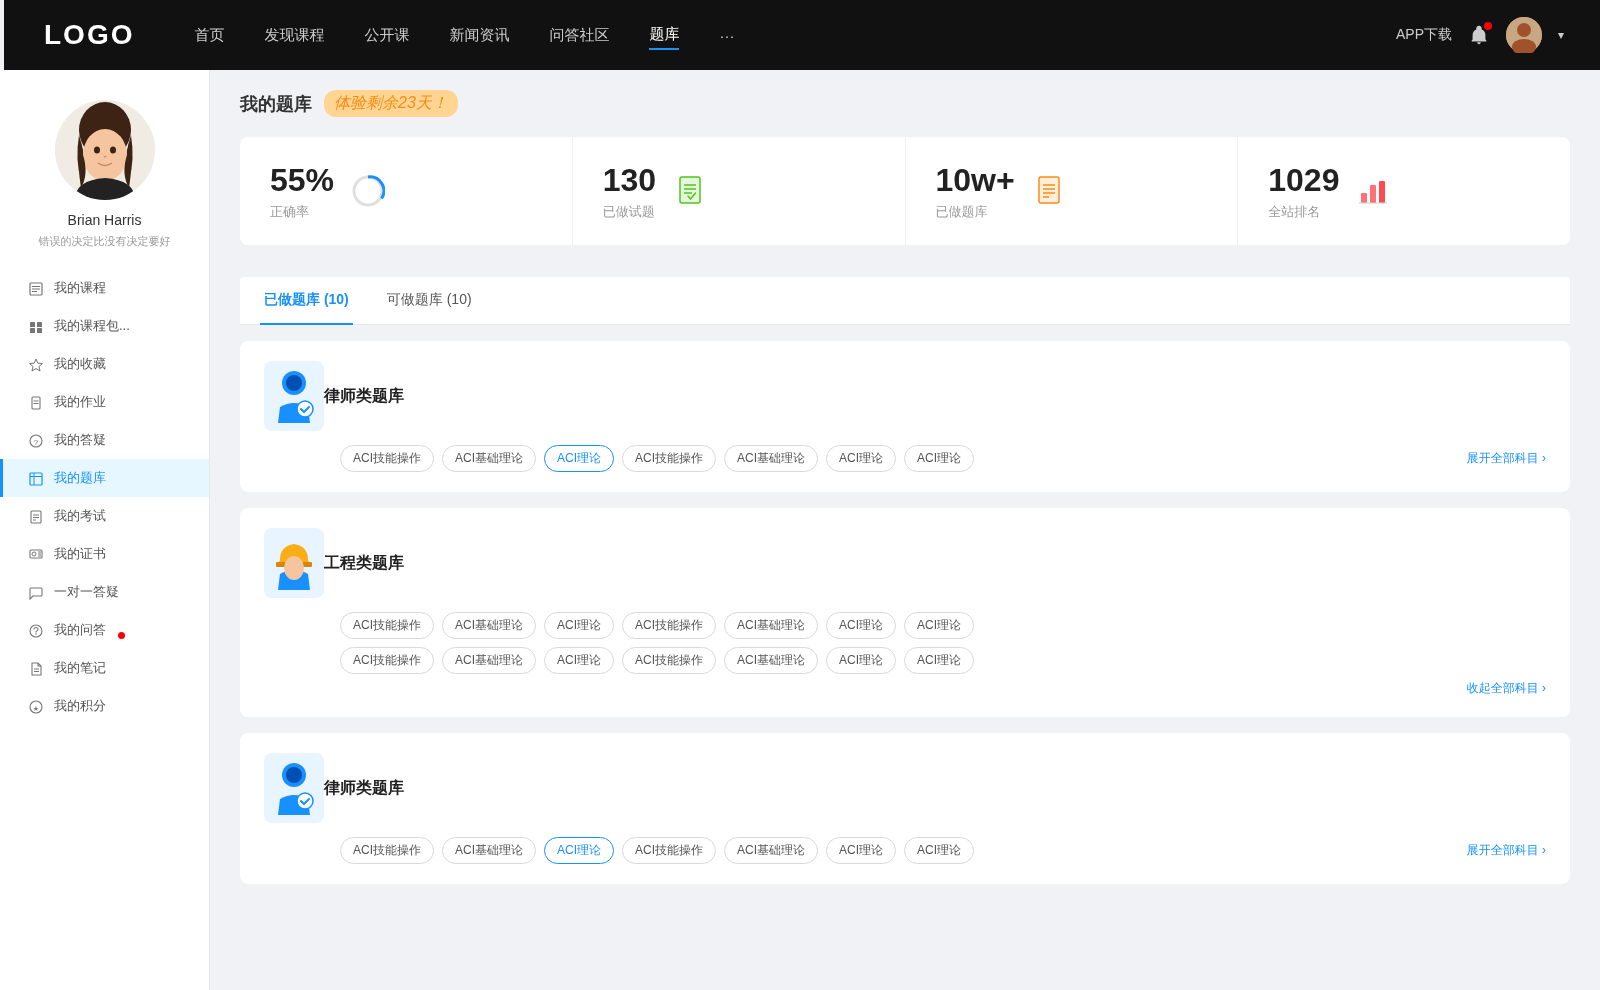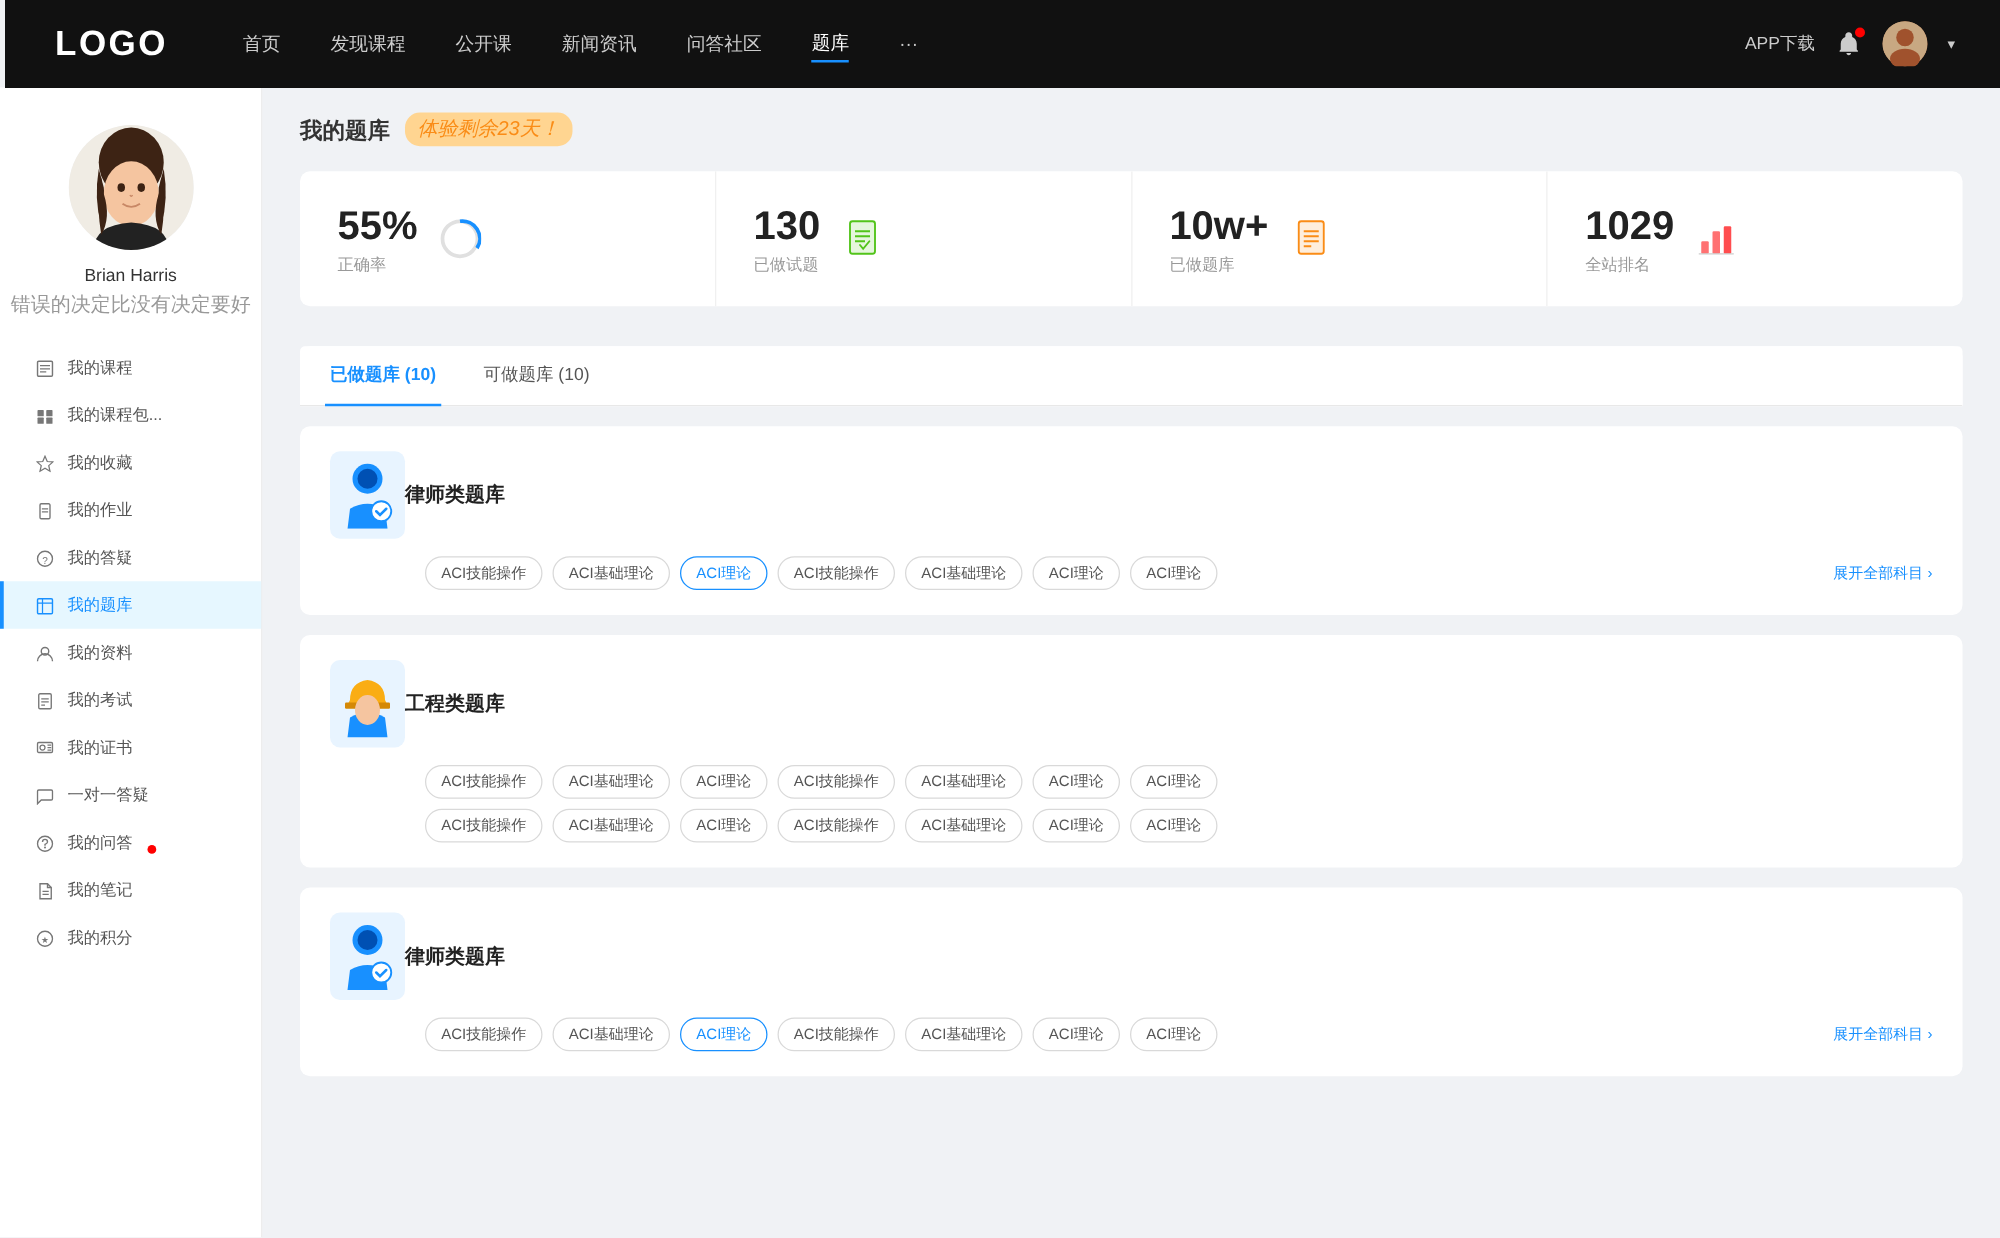--- a/index.html
+++ b/index.html
@@ -19,21 +19,21 @@
     .chevron-down { color: #ccc; font-size: 12px; cursor: pointer; margin-left: 4px; }
 
     
     .main-layout { display: flex; margin-top: 70px; min-height: 920px; }
 
     
     .sidebar { width: 210px; background: white; min-height: 920px; display: flex; flex-direction: column; align-items: center; padding-top: 30px; border-right: 1px solid #e8e8e8; flex-shrink: 0; }
     .profile-avatar { width: 100px; height: 100px; border-radius: 50%; background: #f0f0f0; overflow: hidden; display: flex; align-items: center; justify-content: center; margin-bottom: 12px; }
     .profile-avatar svg { width: 100px; height: 100px; }
     .profile-name { font-size: 14px; color: #333; font-weight: 500; margin-bottom: 6px; }
-    .profile-motto { font-size: 16px; color: #999; margin-bottom: 20px; }
+    .profile-motto { font-size: 11px; color: #999; margin-bottom: 20px; }
     .sidebar-menu { width: 100%; }
     .sidebar-item { display: flex; align-items: flex-end; padding: 10px 28px; cursor: pointer; font-size: 13px; color: #555; gap: 10px; position: relative; }
     .sidebar-item.active { color: #1890ff; background: #e6f7ff; }
     .sidebar-item.active::before { content: ''; position: absolute; left: 0; top: 0; bottom: 0; width: 3px; background: #1890ff; }
     .sidebar-icon { width: 16px; height: 16px; display: flex; align-items: center; justify-content: center; flex-shrink: 0; }
     .red-dot { width: 7px; height: 7px; background: red; border-radius: 50%; margin-left: 2px; }
 
     
     .content { flex: 1; padding: 20px 30px; background: #f0f2f5; }
     .page-title-row { display: flex; align-items: center; gap: 12px; margin-bottom: 20px; }
@@ -188,29 +188,20 @@
         <div class="sidebar-icon">
           <svg width="14" height="14" viewBox="0 0 14 14" fill="none">
             <rect x="1" y="1" width="12" height="12" rx="1" stroke="#1890ff" stroke-width="1.2" fill="none"></rect>
             <line x1="1" y1="4.5" x2="13" y2="4.5" stroke="#1890ff" stroke-width="1"></line>
             <line x1="5" y1="1" x2="5" y2="13" stroke="#1890ff" stroke-width="1"></line>
           </svg>
         </div>
         <span>我的题库</span>
       </div>
 
-      <div class="sidebar-item">
-        <div class="sidebar-icon">
-          <svg width="14" height="14" viewBox="0 0 14 14" fill="none">
-            <circle cx="7" cy="5" r="3" stroke="#777" stroke-width="1.1" fill="none"></circle>
-            <path d="M1 13c0-3.3 2.7-6 6-6s6 2.7 6 6" stroke="#777" stroke-width="1.1" fill="none"></path>
-          </svg>
-        </div>
-        <span>我的资料</span>
-      </div>
 
       <div class="sidebar-item">
         <div class="sidebar-icon">
           <svg width="14" height="14" viewBox="0 0 14 14" fill="none">
             <rect x="2" y="1" width="10" height="12" rx="1" stroke="#777" stroke-width="1.1" fill="none"></rect>
             <line x1="4" y1="5" x2="10" y2="5" stroke="#777" stroke-width="1"></line>
             <line x1="4" y1="7.5" x2="10" y2="7.5" stroke="#777" stroke-width="1"></line>
             <line x1="4" y1="10" x2="7" y2="10" stroke="#777" stroke-width="1"></line>
           </svg>
         </div>
@@ -407,20 +398,23 @@
         <span class="tag">ACI理论</span>
       </div>
       <div class="second-row-tags">
         <span class="tag">ACI技能操作</span>
         <span class="tag">ACI基础理论</span>
         <span class="tag">ACI理论</span>
         <span class="tag">ACI技能操作</span>
         <span class="tag">ACI基础理论</span>
         <span class="tag">ACI理论</span>
         <span class="tag">ACI理论</span>
+      </div>
+      <div class="tags-footer">
+        <span class="expand-btn">收起全部科目 ›</span>
       </div>
     </div>
 
     <div class="bank-card">
       <div class="bank-card-header">
         <div class="bank-icon">
           <svg width="44" height="54" viewBox="0 0 44 54">
             <circle cx="22" cy="14" r="12" fill="#1890ff"></circle>
             <circle cx="22" cy="14" r="8" fill="#0050b3"></circle>
             <path d="M8 38 Q22 30 36 38 L38 54H6Z" fill="#1890ff"></path>

